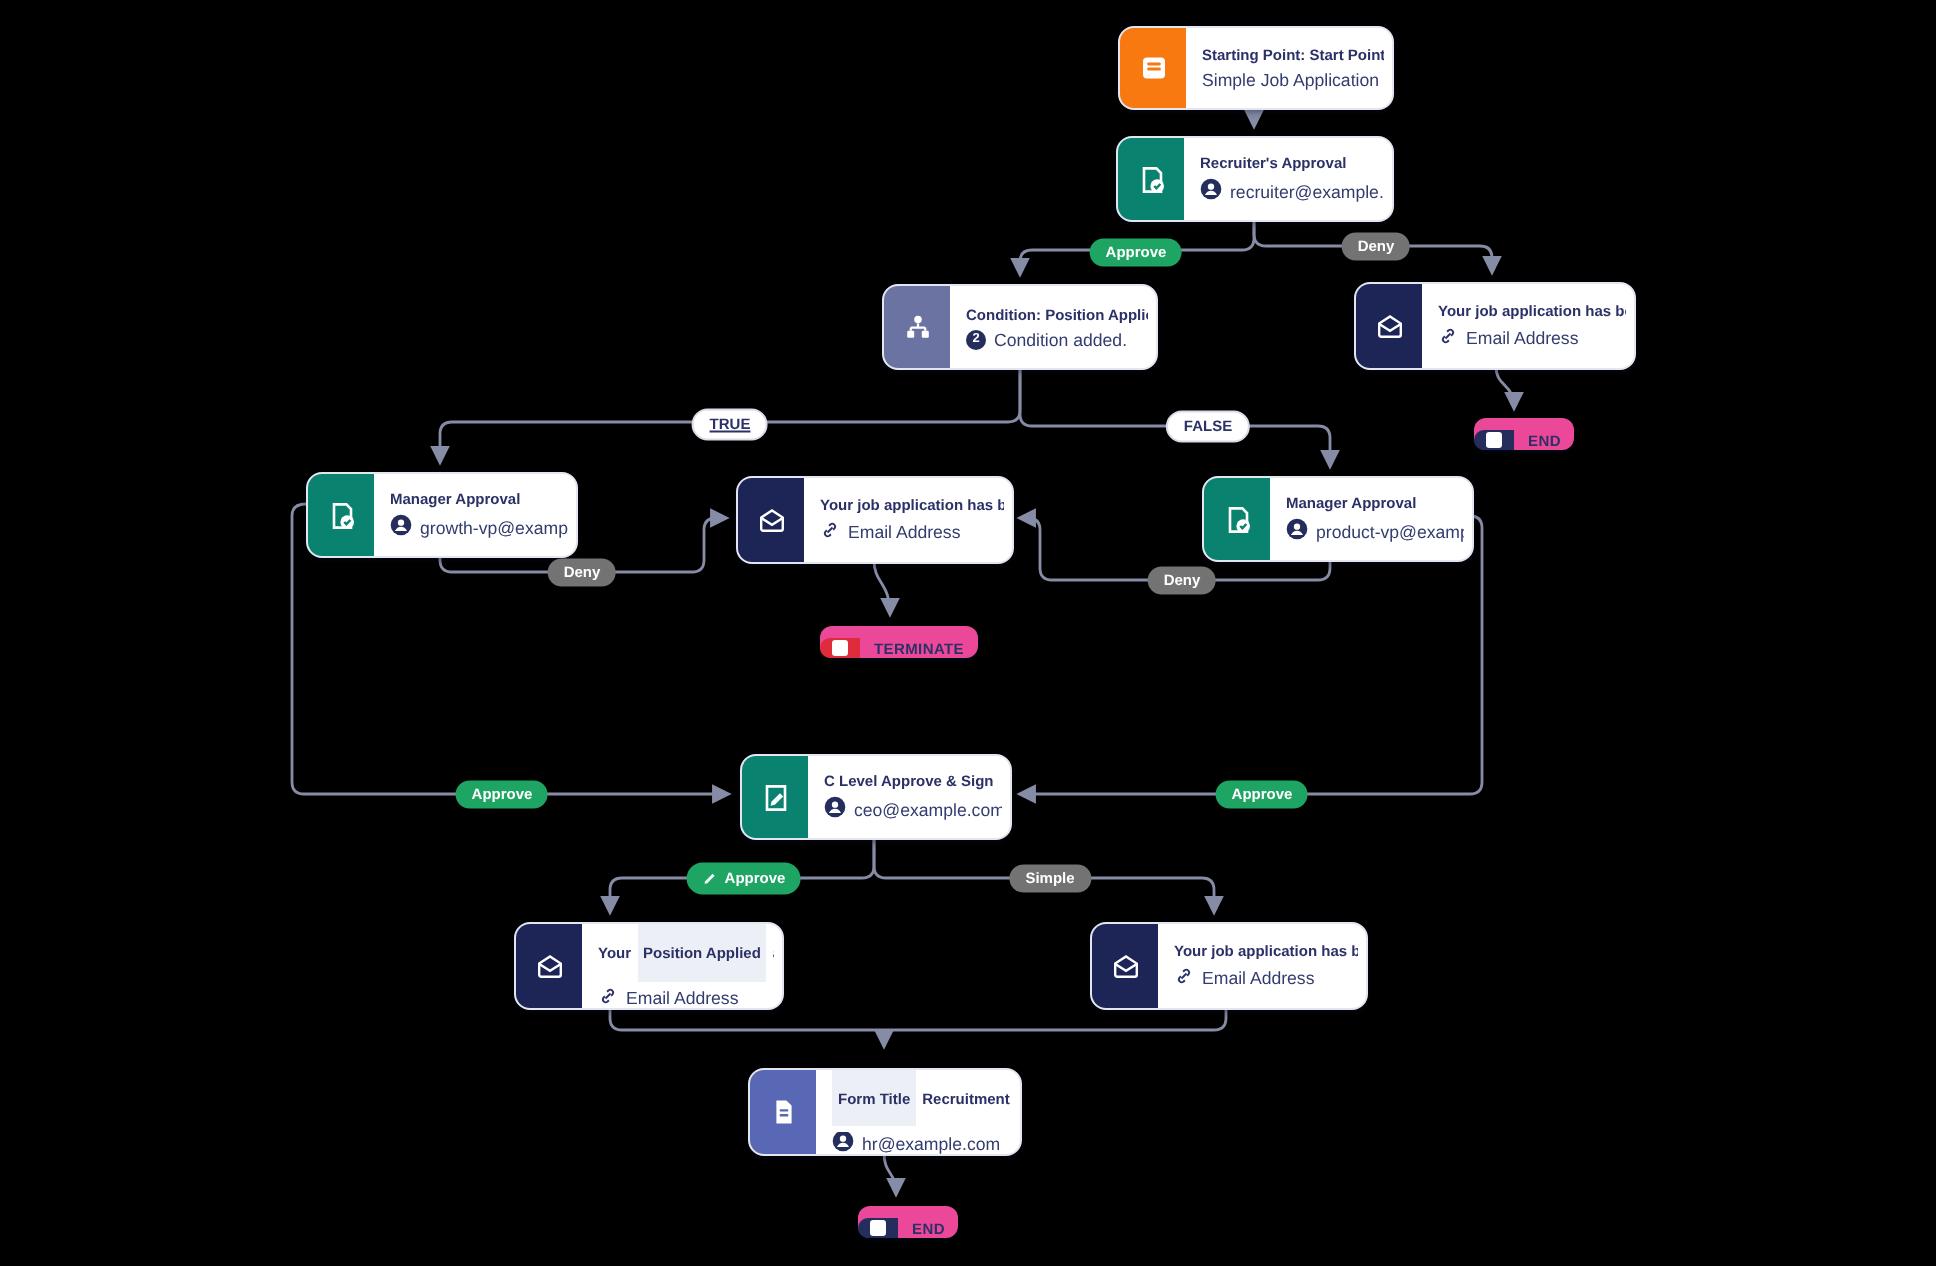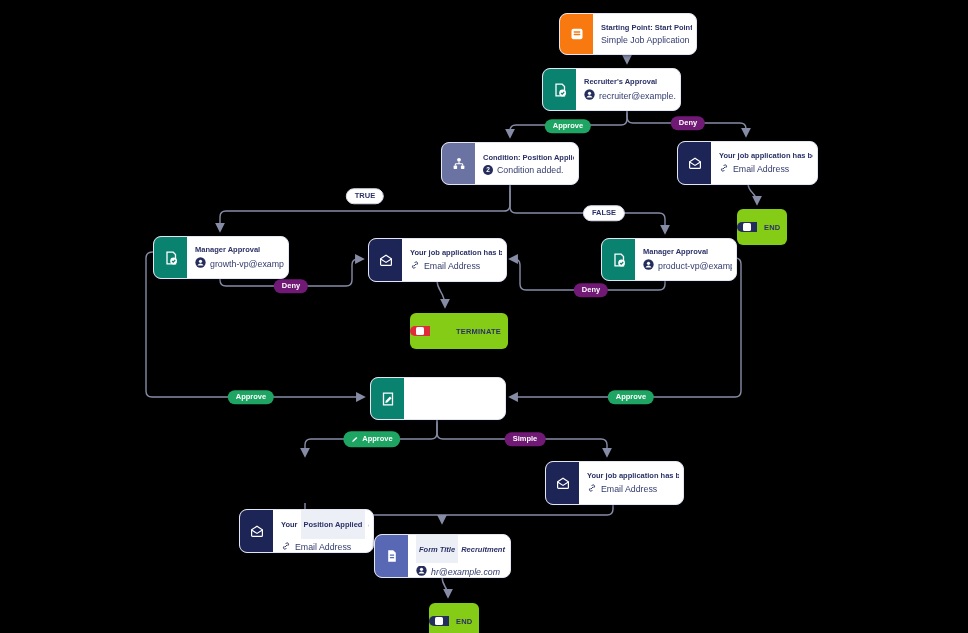--- a/index.html
+++ b/index.html
@@ -22,34 +22,34 @@
   .chip{background:#edeff6;border-radius:3px;padding:13px 3px;color:#2b3166;}
   .count-badge{display:inline-flex;align-items:center;justify-content:center;width:10px;
                height:10px;border-radius:50%;background:#252d5c;color:#fff;font-size:6.5px;
                font-weight:bold;flex:none;}
 
   .ic-orange{background:#f7790f;} .ic-green{background:#0a8270;}
   .ic-slate{background:#6b73a3;}  .ic-navy{background:#1d2557;}
   .ic-blue{background:#5968b5;}
 
   
-  .cap{position:absolute;display:flex;align-items:center;background:#84cc16;border-radius:6px;
-       box-shadow:0 1px 2px rgba(10,15,40,.5);height:36px;}
+  .cap{position:absolute;display:flex;align-items:flex-end;background:#ec4899;border-radius:6px;
+       box-shadow:0 1px 2px rgba(10,15,40,.5);height:16px;}
   .cap-icon{width:20px;border-radius:5px 0 0 5px;display:flex;align-items:center;
             justify-content:center;flex:none;}
   .cap-icon.navy{background:#252d5c;} .cap-icon.red{background:#e02b3b;}
   .cap-label{display:flex;align-items:center;padding:0 7px;font-size:7.5px;font-weight:bold;
              color:#2b3166;letter-spacing:.2px;}
 
   
   .badge{position:absolute;transform:translate(-50%,-50%);font-size:7.5px;font-weight:bold;
          padding:3px 8px;border-radius:9px;white-space:nowrap;display:flex;align-items:center;
          gap:3px;line-height:1;text-align:right;}
   .badge.green{background:#1fa563;color:#fff;}
-  .badge.red{background:#701a75;color:#fff;}
+  .badge.red{background:#737373;color:#fff;}
   .badge.white{background:#fff;color:#2b3166;border:1px solid #d9dce8;}
 </style>
 </head>
 <body>
 
 <div class="stage">
 
   <svg class="wires">
     <defs>
       <marker id="arr" viewBox="0 0 8 8" refX="6.5" refY="4" markerWidth="7" markerHeight="7" orient="auto-start-reverse">
@@ -82,21 +82,21 @@
           <rect x="4.6" y="5.2" width="6.8" height="1.5" rx=".7" fill="#f7790f"></rect>
           <rect x="4.6" y="7.8" width="6.8" height="1.5" rx=".7" fill="#f7790f"></rect>
         </svg>
     </div>
     <div class="node-body">
       <div class="node-title">Starting Point: Start Point: N...</div>
       <div class="node-sub">Simple Job Application Fo...</div>
     </div>
   </div>
 
-  <div class="node" style="left:542px;top:68px;width:137px;">
+  <div class="node" style="left:558px;top:68px;width:137px;">
     <div class="node-icon ic-green">
       <svg width="16" height="16" viewBox="0 0 16 16">
           <path d="M4 2.2h6.2l2.3 2.3v9.3H4z" fill="none" stroke="#fff" stroke-width="1.3"></path>
           <circle cx="10.6" cy="11" r="3.4" fill="#fff"></circle>
           <path d="M9.1 11l1.1 1.1 2-2.1" stroke="#0a8270" stroke-width="1.2" fill="none"></path>
         </svg>
     </div>
     <div class="node-body">
       <div class="node-title">Recruiter's Approval</div>
       <div class="node-sub">
@@ -212,39 +212,50 @@
         <span><svg width="11" height="11" viewBox="0 0 16 16">
               <circle cx="8" cy="8" r="7.5" fill="#252d5c"></circle>
               <circle cx="8" cy="6.3" r="2.3" fill="#fff"></circle>
               <path d="M3.6 12.4c.9-2.1 2.6-3.1 4.4-3.1s3.5 1 4.4 3.1" fill="#fff"></path>
             </svg></span>
         <span>product-vp@example....</span>
       </div>
     </div>
   </div>
 
-  <div class="cap" style="left:410px;top:313px;gap:19px;">
+  <div class="cap" style="left:410px;top:313px;">
     <div class="cap-icon red">
       <svg width="10" height="10" viewBox="0 0 10 10">
           <rect x="1" y="1" width="8" height="8" rx="1.6" fill="#fff"></rect>
         </svg>
     </div>
     <div class="cap-label">TERMINATE</div>
   </div>
 
   <div class="node" style="left:370px;top:377px;width:134px;">
     <div class="node-icon ic-green">
       <svg width="16" height="16" viewBox="0 0 16 16">
           <path d="M3.5 2.2h9v11.6h-9z" fill="none" stroke="#fff" stroke-width="1.3"></path>
           <path d="M5.8 9.8 l4.2-4.2 1.6 1.6 -4.2 4.2 -2.1 .5z" fill="#fff"></path>
         </svg>
     </div>
-  </div>
-
-  <div class="node" style="left:239px;top:461px;width:133px;height:42px;margin-top:48px;">
+    <div class="node-body">
+      <div class="node-title">C Level Approve &amp; Sign</div>
+      <div class="node-sub">
+        <span><svg width="11" height="11" viewBox="0 0 16 16">
+              <circle cx="8" cy="8" r="7.5" fill="#252d5c"></circle>
+              <circle cx="8" cy="6.3" r="2.3" fill="#fff"></circle>
+              <path d="M3.6 12.4c.9-2.1 2.6-3.1 4.4-3.1s3.5 1 4.4 3.1" fill="#fff"></path>
+            </svg></span>
+        <span>ceo@example.com</span>
+      </div>
+    </div>
+  </div>
+
+  <div class="node" style="left:257px;top:461px;width:133px;height:42px;">
     <div class="node-icon ic-navy">
       <svg width="16" height="16" viewBox="0 0 16 16">
           <path d="M2.6 6.8 L8 3.2 L13.4 6.8 V12.4 a1 1 0 0 1 -1 1 h-8.8 a1 1 0 0 1 -1 -1 Z" fill="none" stroke="#fff" stroke-width="1.2"></path>
           <path d="M2.6 7 L8 10.4 L13.4 7" fill="none" stroke="#fff" stroke-width="1.2"></path>
         </svg>
     </div>
     <div class="node-body">
       <div class="node-title">
         <span>Your</span>
         <span class="chip">Position Applied</span>
@@ -274,21 +285,21 @@
         <span><svg width="10" height="10" viewBox="0 0 16 16" fill="none" stroke="#2b3166" stroke-width="1.5">
               <path d="M6 10 L10 6"></path>
               <path d="M7.3 4.6 l1.2-1.2 a2.3 2.3 0 0 1 3.2 3.2 L10.5 7.8"></path>
               <path d="M8.7 11.4 l-1.2 1.2 a2.3 2.3 0 0 1 -3.2 -3.2 L5.5 8.2"></path>
             </svg></span>
         <span>Email Address</span>
       </div>
     </div>
   </div>
 
-  <div class="node" style="left:374px;top:534px;width:135px;height:42px;font-style:italic;">
+  <div class="node" style="left:374px;top:534px;width:135px;height:42px;">
     <div class="node-icon ic-blue">
       <svg width="16" height="16" viewBox="0 0 16 16">
           <path d="M4.2 2.2 h5 l2.6 2.6 v9 h-7.6 z" fill="#fff"></path>
           <rect x="5.8" y="6.6" width="4.4" height="1.2" rx=".5" fill="#5968b5"></rect>
           <rect x="5.8" y="9" width="4.4" height="1.2" rx=".5" fill="#5968b5"></rect>
         </svg>
     </div>
     <div class="node-body">
       <div class="node-title">
         <span class="chip">Form Title</span>
@@ -309,21 +320,21 @@
     <div class="cap-icon navy">
       <svg width="10" height="10" viewBox="0 0 10 10">
           <rect x="1" y="1" width="8" height="8" rx="1.6" fill="#fff"></rect>
         </svg>
     </div>
     <div class="cap-label">END</div>
   </div>
 
   <div class="badge green" style="left:568px;top:126px;">Approve</div>
   <div class="badge red" style="left:688px;top:123px;">Deny</div>
-  <div class="badge white" style="left:365px;top:196px;">TRUE</div>
+  <div class="badge white" style="left:365px;top:212px;text-decoration:underline;">TRUE</div>
   <div class="badge white" style="left:604px;top:213px;">FALSE</div>
   <div class="badge red" style="left:291px;top:286px;">Deny</div>
   <div class="badge red" style="left:591px;top:290px;">Deny</div>
   <div class="badge green" style="left:251px;top:397px;">Approve</div>
   <div class="badge green" style="left:631px;top:397px;">Approve</div>
   <div class="badge green" style="left:372px;top:439px;">
     <span><svg width="8" height="8" viewBox="0 0 12 12">
           <path d="M2 9.5 l5.5-5.5 1.5 1.5 -5.5 5.5 -2 .5z" fill="#fff"></path>
         </svg></span>
     <span>Approve</span>

